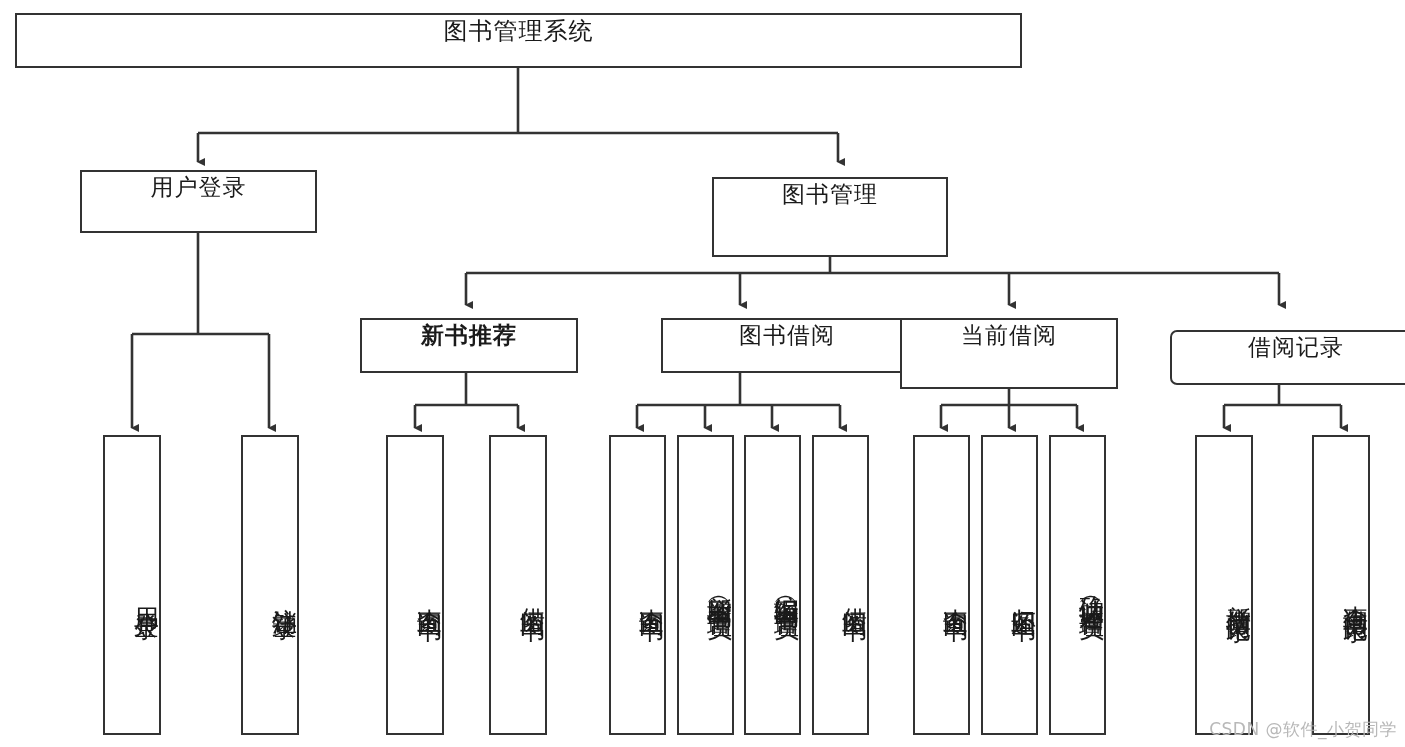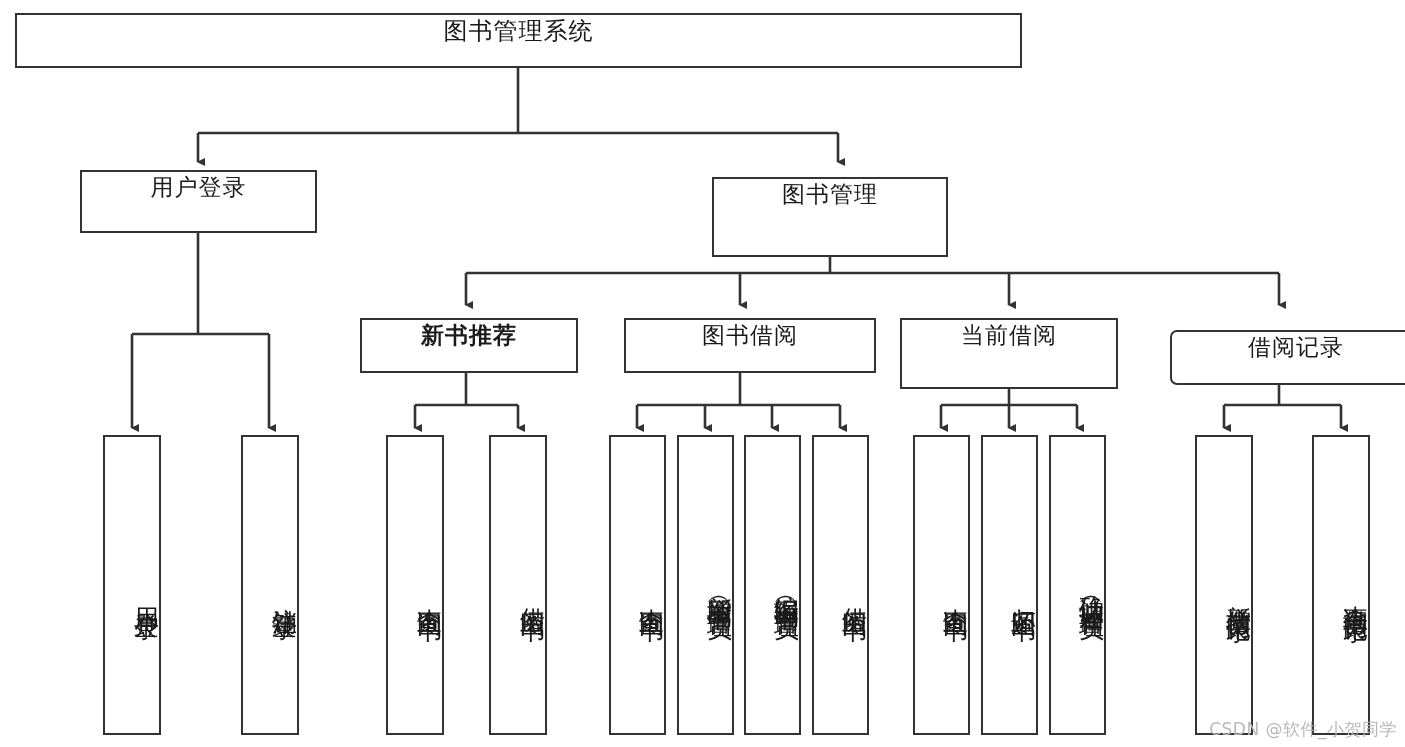--- a/index.html
+++ b/index.html
@@ -127,21 +127,21 @@
   <div class="node horiz" style="left:80px; top:170px; width:237px; height:63px;">
     <span>用户登录</span>
   </div>
   <div class="node horiz" style="left:712px; top:170px; width:236px; height:80px;margin-top:7px;">
     <span>图书管理</span>
   </div>
 
   <div class="node horiz" style="left:360px; top:318px; width:218px; height:55px;font-weight:bold;">
     <span>新书推荐</span>
   </div>
-  <div class="node horiz" style="left:624px; top:318px; width:252px; height:55px;">
+  <div class="node horiz" style="left:661px; top:318px; width:252px; height:55px;">
     <span>图书借阅</span>
   </div>
   <div class="node horiz" style="left:900px; top:318px; width:218px; height:71px;">
     <span>当前借阅</span>
   </div>
   <div class="node horiz" style="left:1170px; top:330px; width:252px; height:55px;border-radius:7px;">
     <span>借阅记录</span>
   </div>
 
   <div class="node vert" style="left:103px; top:435px; width:58px; height:300px;">

